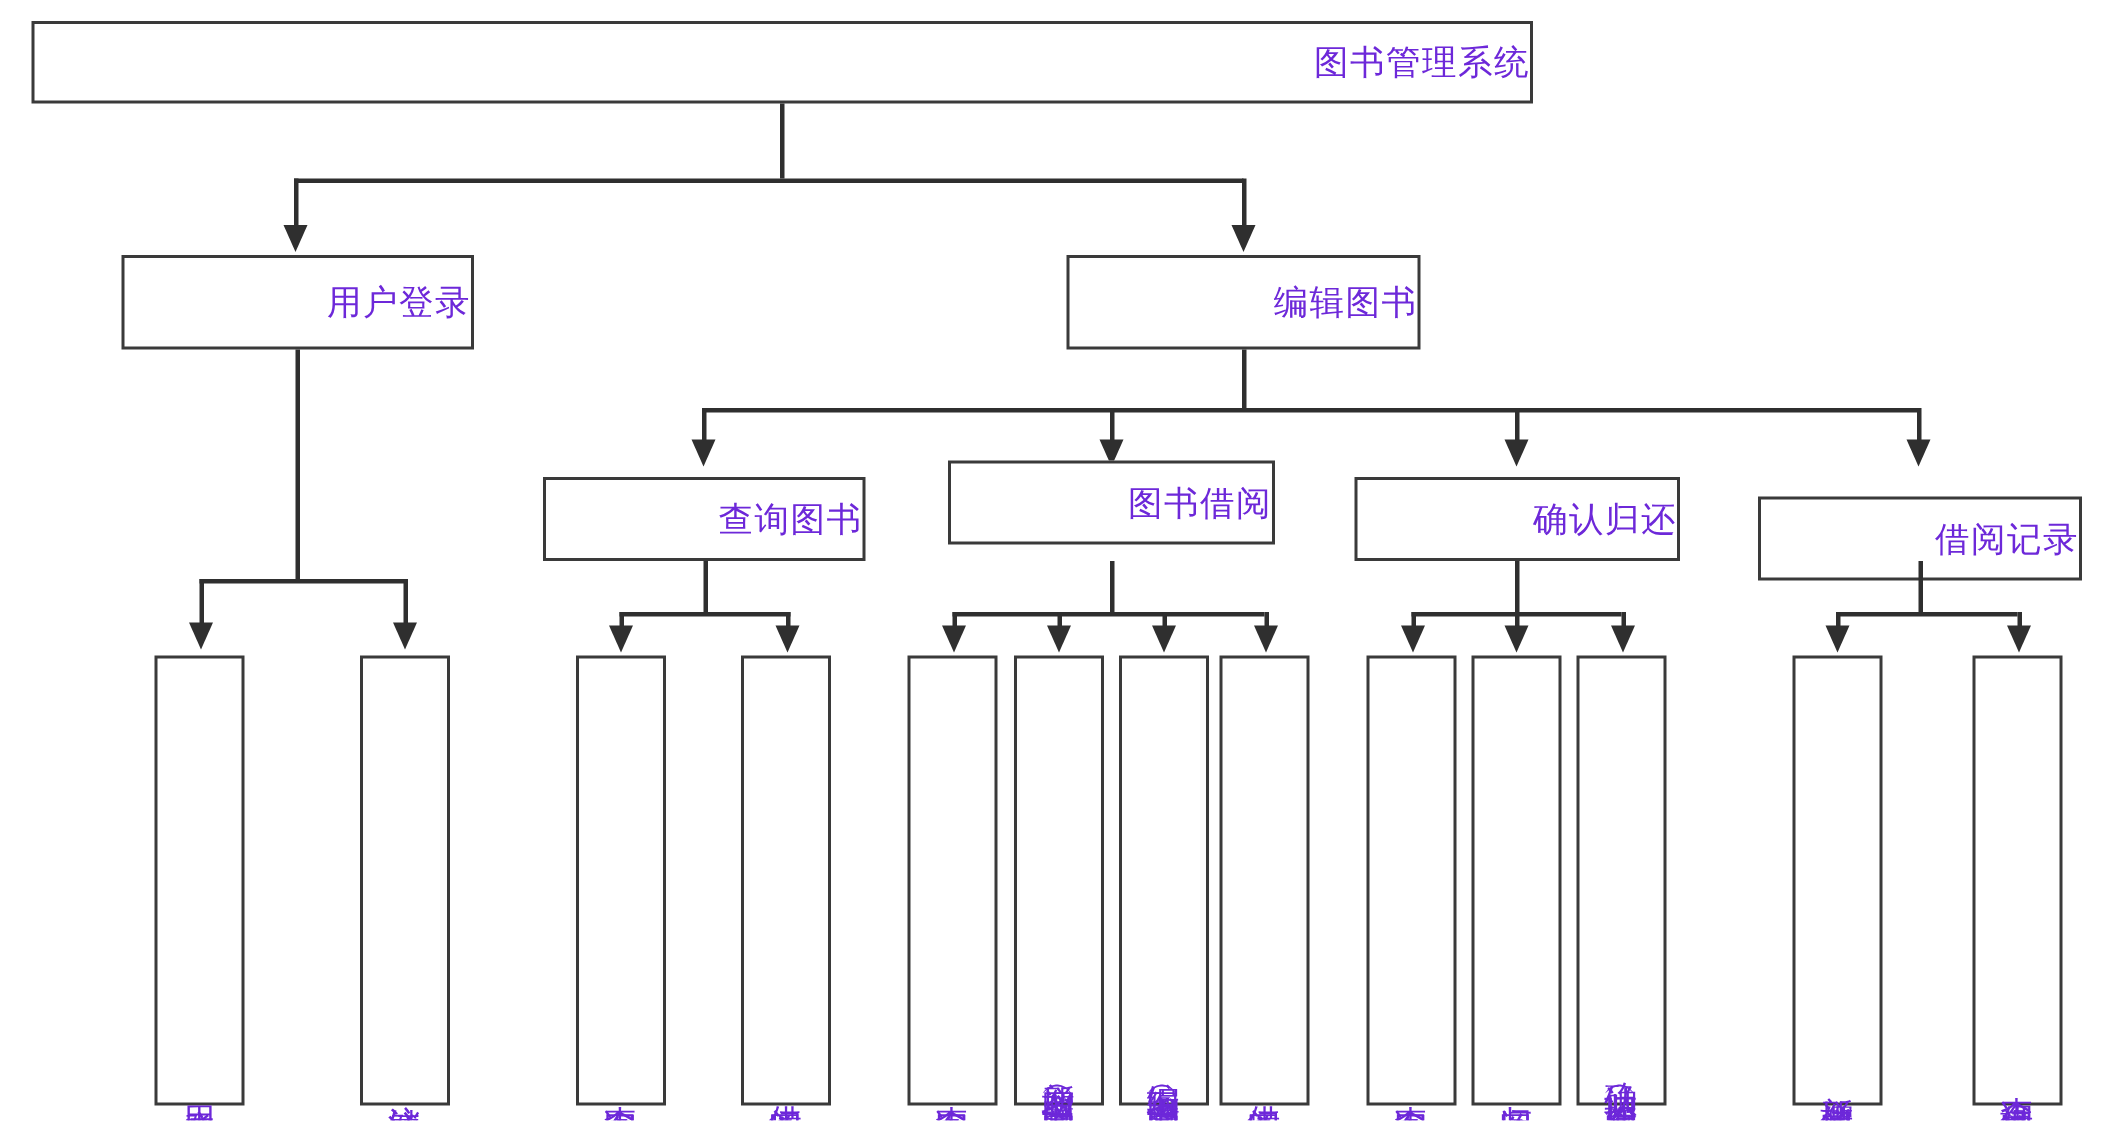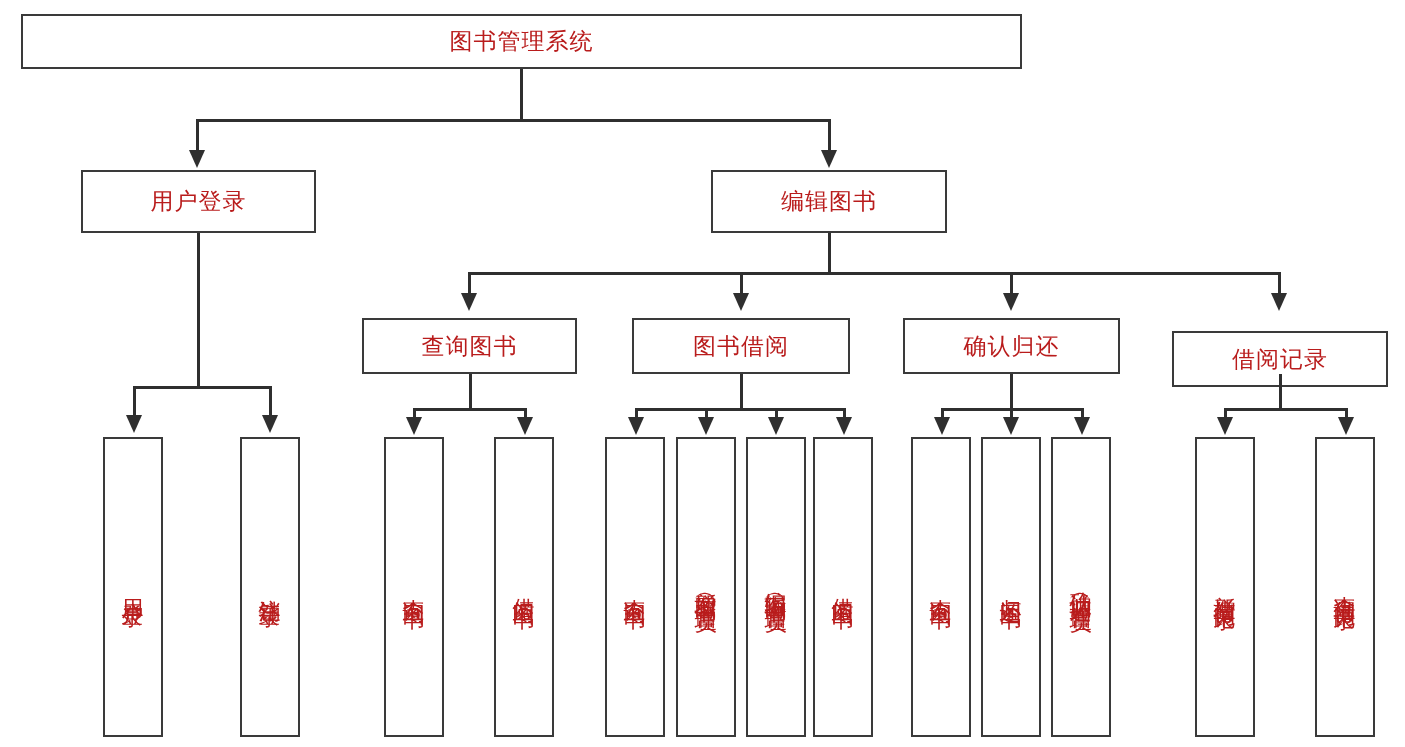--- a/index.html
+++ b/index.html
@@ -17,22 +17,22 @@
     background: #ffffff;
     overflow: hidden;
   }
   .node {
     position: absolute;
     box-sizing: border-box;
     border: 2.5px solid #3a3a3a;
     background: #ffffff;
     display: flex;
     align-items: center;
-    justify-content: center;
-    color: #b91c1c;
+    justify-content: flex-end;
+    color: #6d28d9;
   }
   .node.horizontal {
     font-size: 23px;
     letter-spacing: 1px;
   }
   .node.root {
     font-size: 23px;
   }
   .node.vertical {
     writing-mode: vertical-rl;
@@ -111,21 +111,21 @@
   <div class="conn v" style="left:740px; top:272px; height:26px;"></div>
   <div class="arrow" style="left:733px; top:293px;"></div>
   <div class="conn v" style="left:1010px; top:272px; height:26px;"></div>
   <div class="arrow" style="left:1003px; top:293px;"></div>
   <div class="conn v" style="left:1278px; top:272px; height:26px;"></div>
   <div class="arrow" style="left:1271px; top:293px;"></div>
 
   <div class="node horizontal" style="left:362px; top:318px; width:215px; height:56px;">
     <span>查询图书</span>
   </div>
-  <div class="node horizontal" style="left:632px; top:318px; width:218px; height:56px;">
+  <div class="node horizontal" style="left:632px; top:307px; width:218px; height:56px;">
     <span>图书借阅</span>
   </div>
   <div class="node horizontal" style="left:903px; top:318px; width:217px; height:56px;">
     <span>确认归还</span>
   </div>
   <div class="node horizontal" style="left:1172px; top:318px; width:216px; height:56px;margin-top:13px;">
     <span>借阅记录</span>
   </div>
 
   <div class="conn v" style="left:469px; top:374px; height:34px;"></div>

